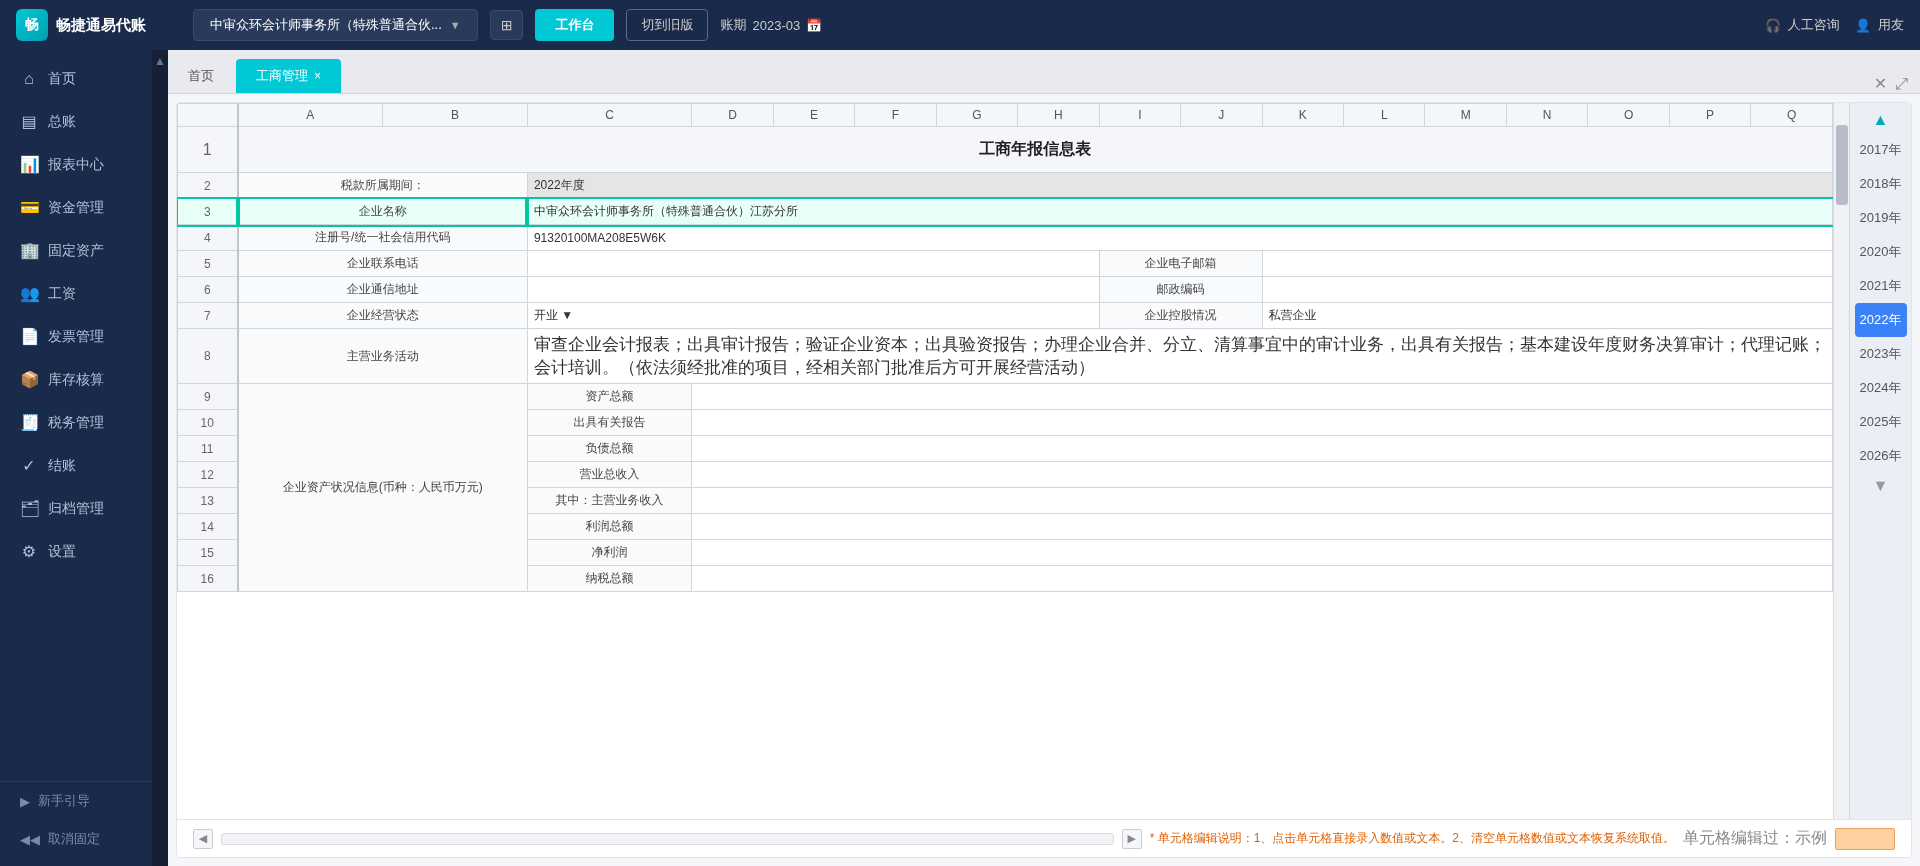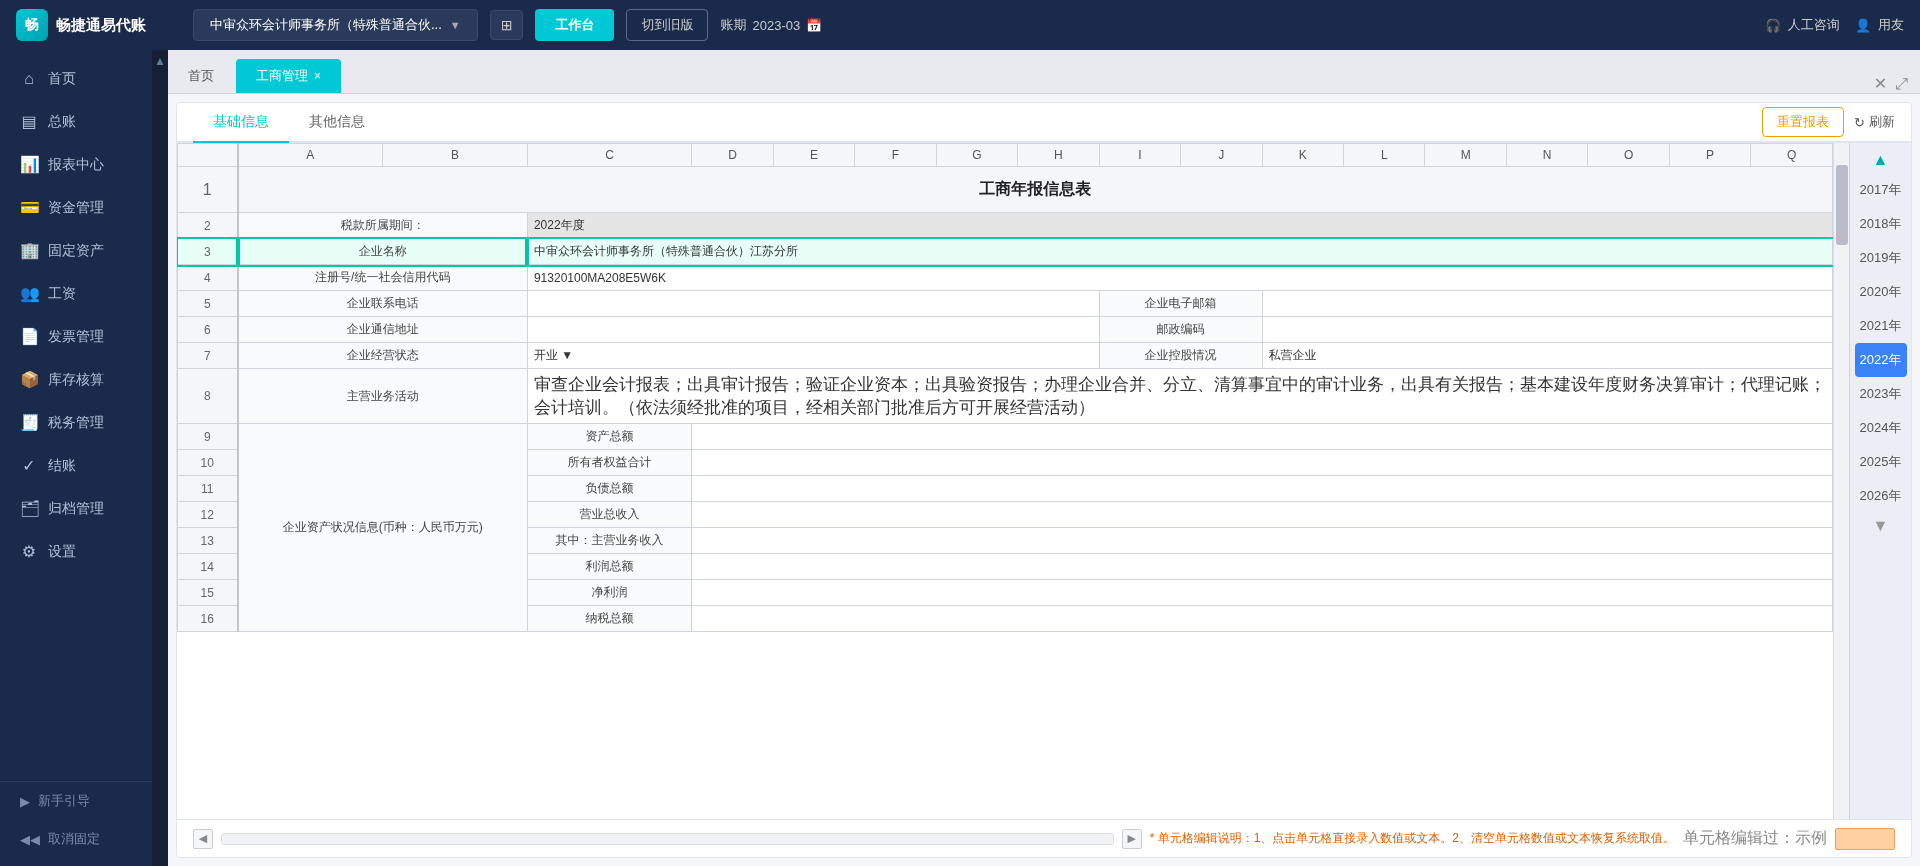--- a/index.html
+++ b/index.html
@@ -535,35 +535,20 @@
         <span class="tab-close">×</span>
       </div>
       <div class="tab-bar-icons">
         <span class="tab-bar-icon">✕</span>
         <span class="tab-bar-icon">⤢</span>
       </div>
     </div>
 
     <div class="main-content">
 
-      <div class="sub-tabs">
-        <div class="sub-tab active">
-          <span>基础信息</span>
-        </div>
-        <div class="sub-tab">
-          <span>其他信息</span>
-        </div>
-        <div class="sub-tab-actions">
-          <button class="reset-btn">重置报表</button>
-          <button class="refresh-btn">
-            <span>↻</span>
-            <span>刷新</span>
-          </button>
-        </div>
-      </div>
 
       <div class="spreadsheet-container">
         <div class="spreadsheet-wrapper">
           <table class="spreadsheet">
             <thead>
               <tr>
                 <th class="row-header col-header"></th>
                 <th class="col-header">A</th>
                 <th class="col-header">B</th>
                 <th class="col-header col-c">C</th>
@@ -642,21 +627,21 @@
 
               <tr>
                 <td class="row-header">9</td>
                 <td rowspan="8" colspan="2" class="label-cell row-span-label" style="white-space:normal;text-align:center;vertical-align:middle;">企业资产状况信息(币种：人民币万元)</td>
                 <td class="label-cell">资产总额</td>
                 <td colspan="14" class="data-cell"></td>
               </tr>
 
               <tr>
                 <td class="row-header">10</td>
-                <td class="label-cell">所有者权益合计</td>
+                <td class="label-cell">出具有关报告</td>
                 <td colspan="14" class="data-cell"></td>
               </tr>
 
               <tr>
                 <td class="row-header">11</td>
                 <td class="label-cell">负债总额</td>
                 <td colspan="14" class="data-cell"></td>
               </tr>
 
               <tr>

